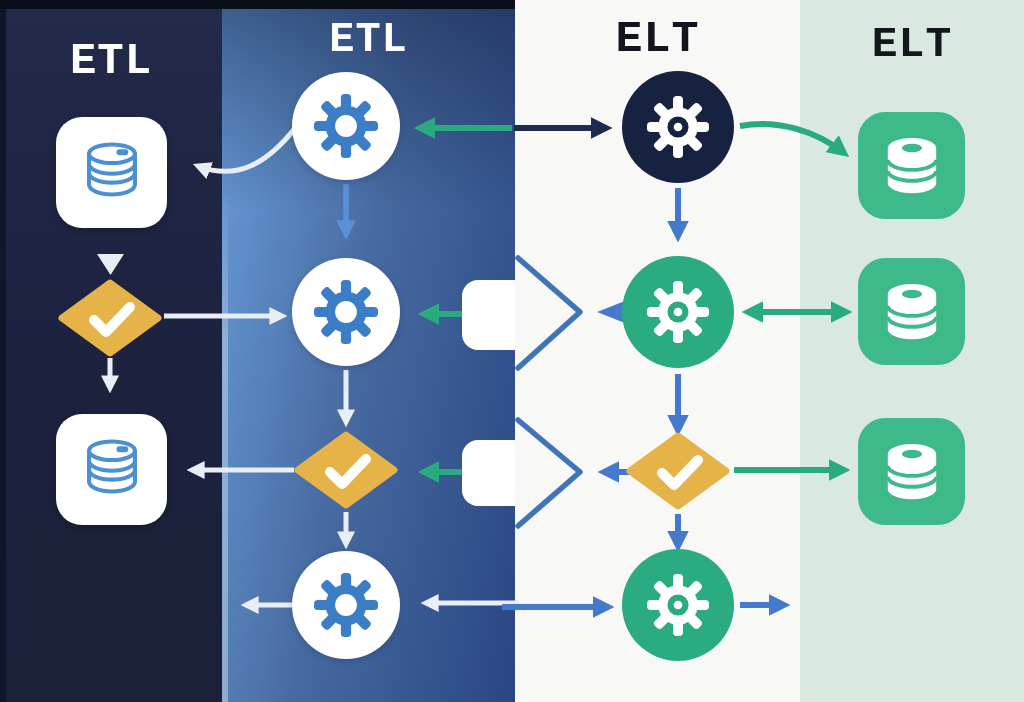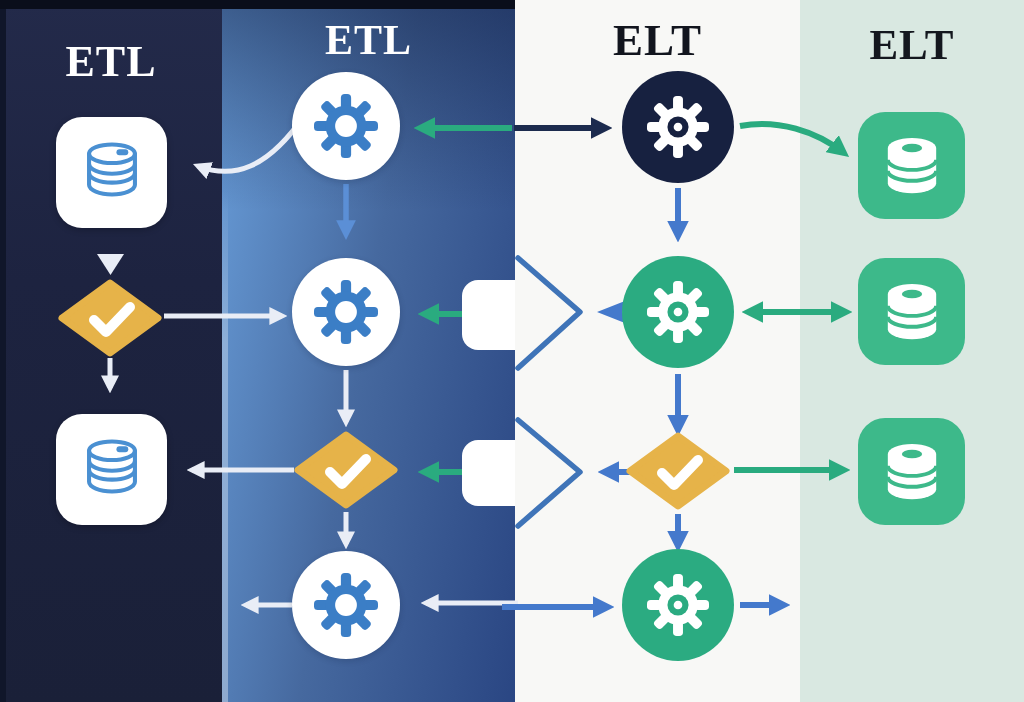--- a/index.html
+++ b/index.html
@@ -1,18 +1,18 @@
 <!DOCTYPE html>
 <html><head>
 <meta charset="utf-8">
 <style>
   html,body{margin:0;padding:0;background:#222;}
   .canvas{
     position:relative;width:1024px;height:702px;overflow:hidden;
-    font-family:Liberation Serif, serif;background:#f8f8f6;
+    font-family:Liberation Mono, monospace;background:#f8f8f6;
   }
   .col{position:absolute;top:0;height:702px;}
   .col-1{left:0;width:222px;background:linear-gradient(to bottom,#232a4a 0%,#1d2340 40%,#1a2038 100%);border-left:6px solid #10162a;box-sizing:border-box;}
   .col-2{left:222px;width:293px;
     background:
       linear-gradient(to bottom, rgba(14,26,62,.5) 0%, rgba(14,26,62,0) 30%),
       linear-gradient(100deg,#699eda 0%,#46699f 48%,#2a4683 100%);}
   .col-3{left:515px;width:285px;background:#f8f8f6;}
   .col-4{left:800px;width:224px;background:#d9e8e1;}
   .top-strip{position:absolute;left:0;top:0;width:515px;height:9px;background:#0a0e1b;z-index:1;}

